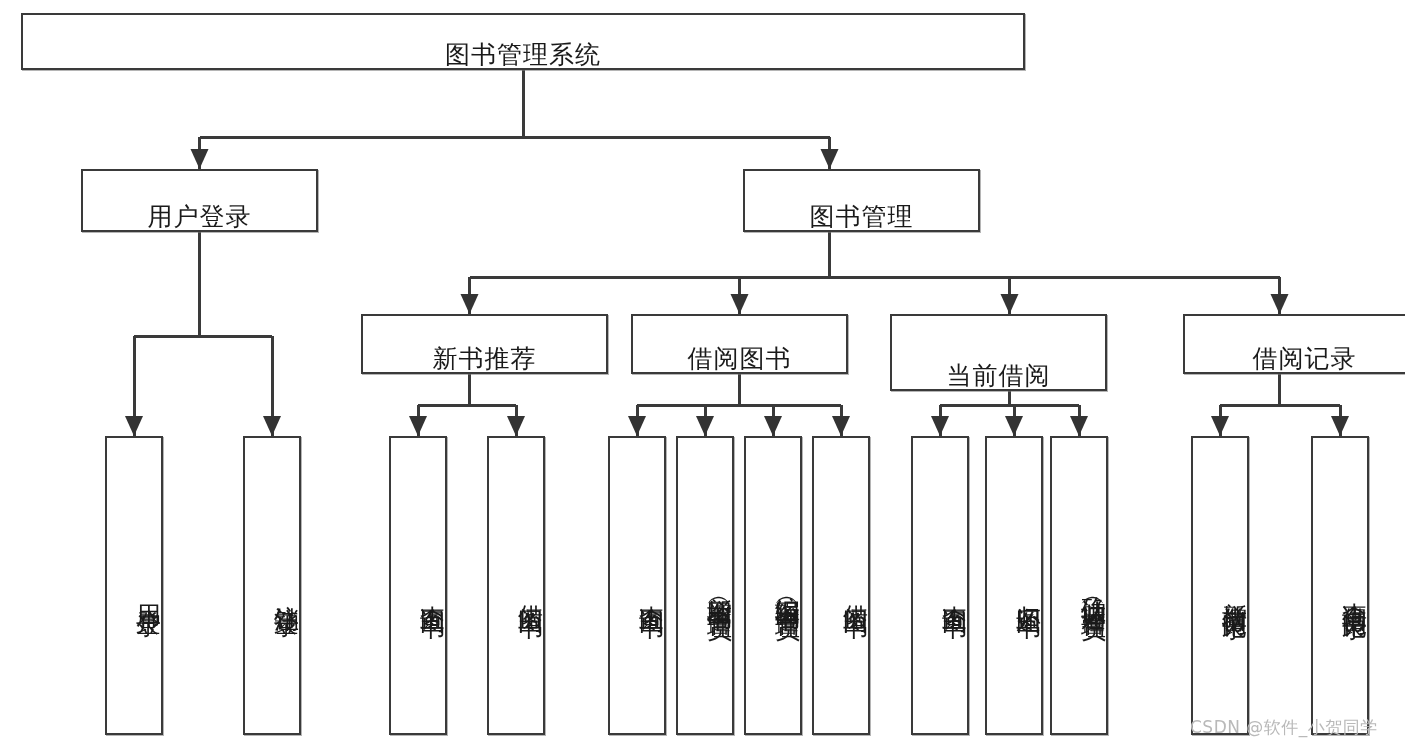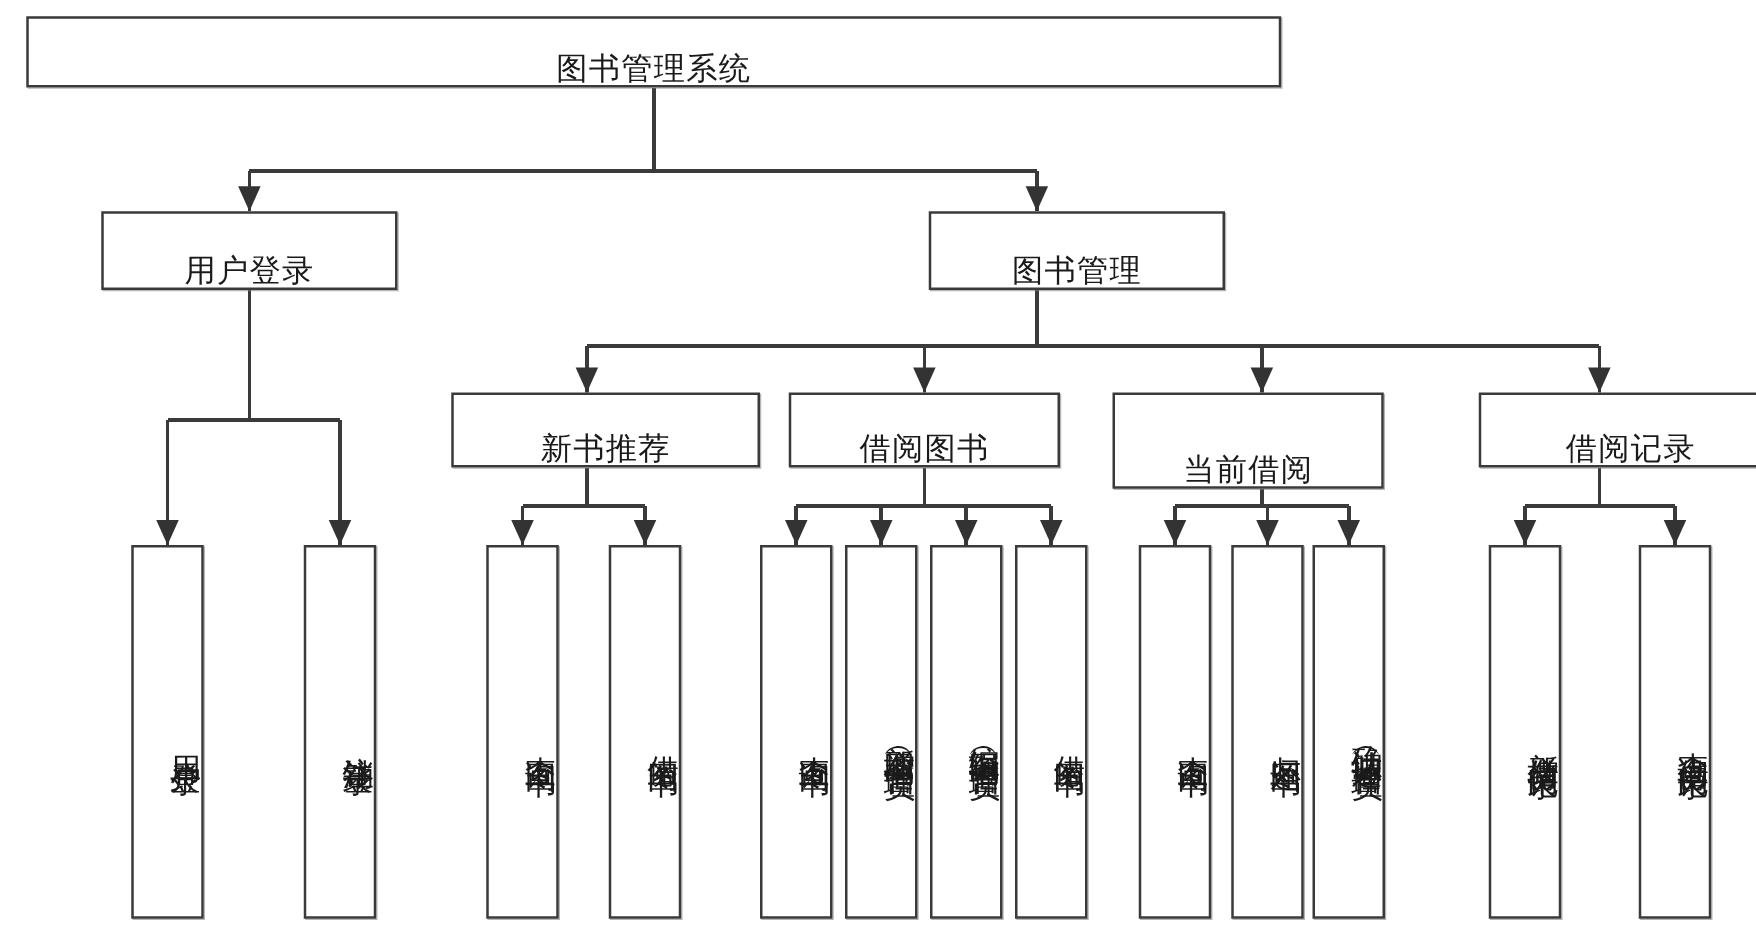--- a/index.html
+++ b/index.html
@@ -181,13 +181,14 @@
       <div class="node vert" style="left: 1050px; top: 436px; width: 58px; height: 299px;">
         <span class="vlabel">确认归还（管理员）</span>
       </div>
       <div class="node vert" style="left: 1191px; top: 436px; width: 58px; height: 299px;">
         <span class="vlabel">新增借阅记录</span>
       </div>
       <div class="node vert" style="left: 1311px; top: 436px; width: 58px; height: 299px;">
         <span class="vlabel">查询借阅记录</span>
       </div>
     </div>
+  <div class="watermark" style="left:1190px; top:716px;">CSDN @软件_小贺同学</div>
 </div>
 
 </body></html>

